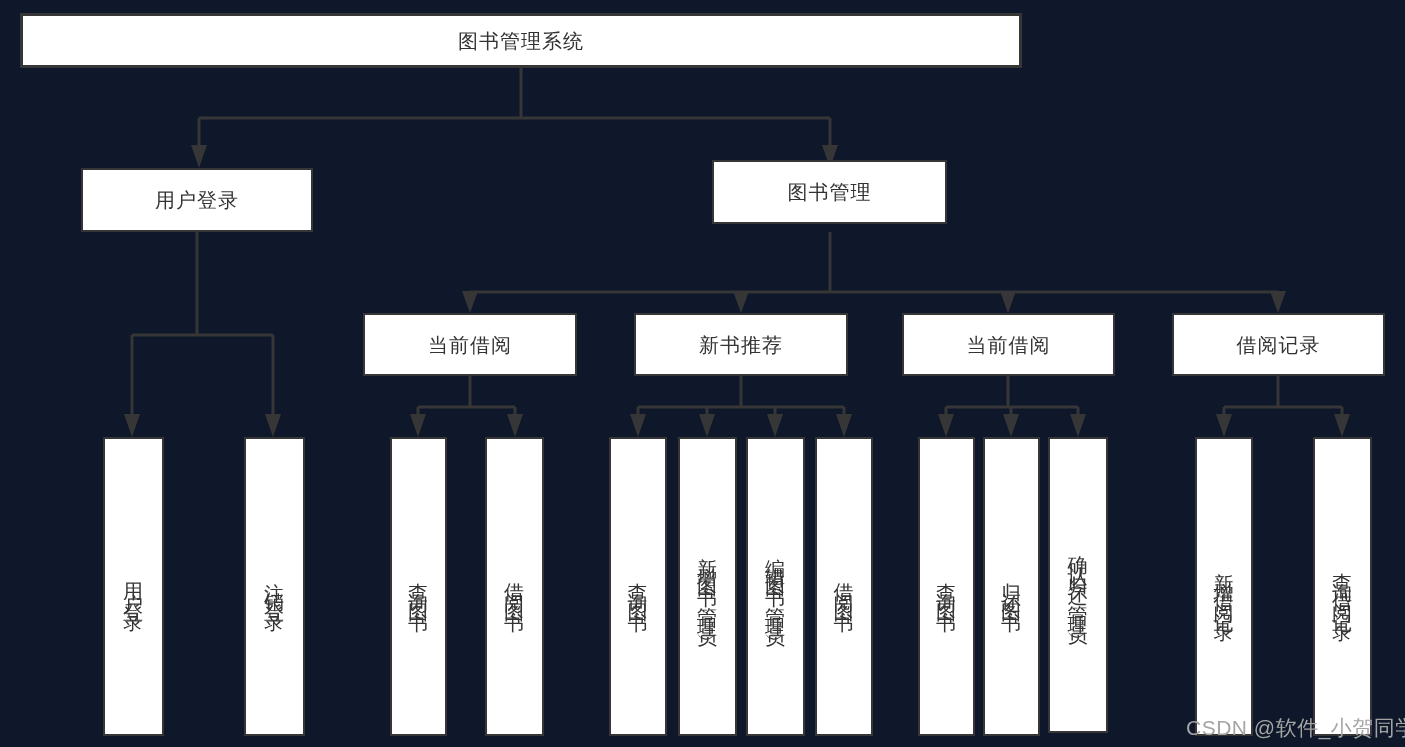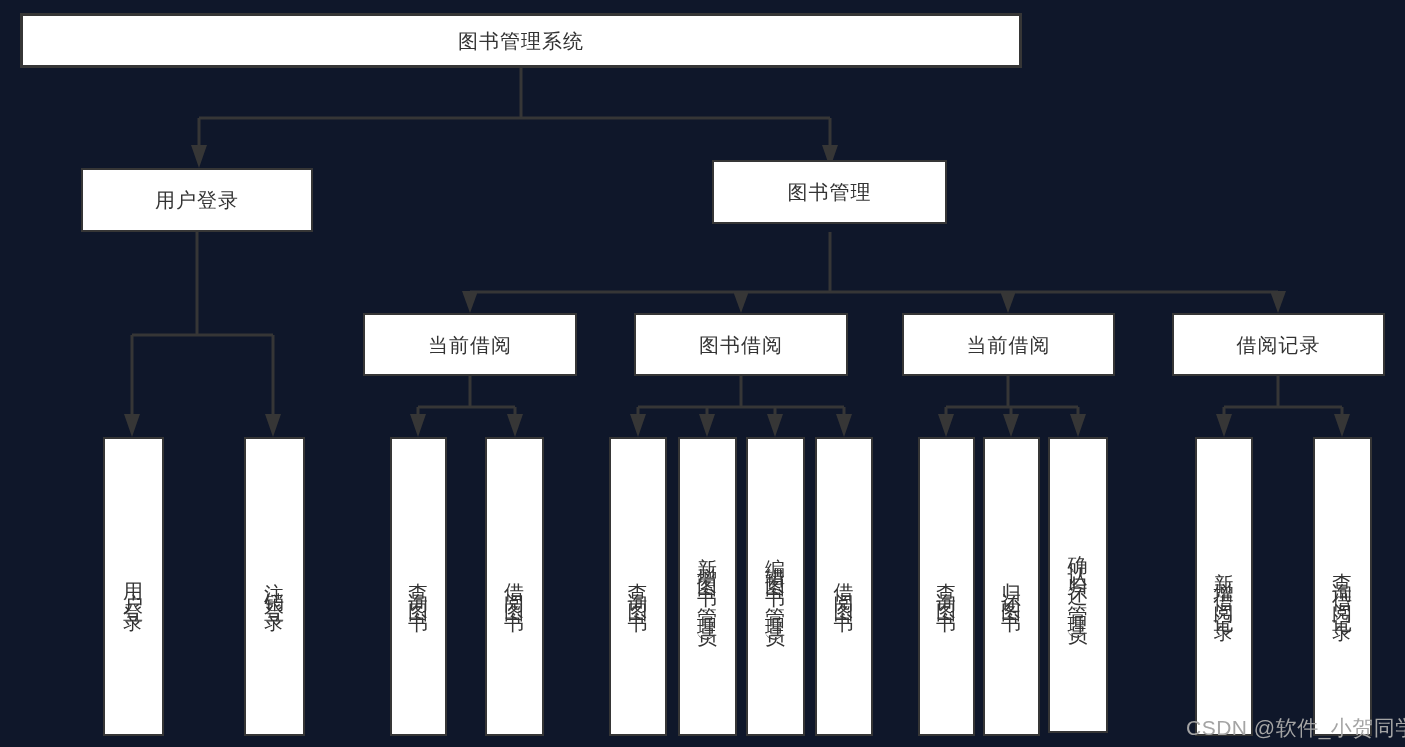--- a/index.html
+++ b/index.html
@@ -108,21 +108,21 @@
       <polygon points="1334,414 1350,414 1342,437"></polygon>
     </g>
   </svg>
 
   <div class="box root" style="left:20px;top:13px;width:1002px;height:55px">图书管理系统</div>
 
   <div class="box h" style="left:81px;top:168px;width:232px;height:64px">用户登录</div>
   <div class="box h" style="left:712px;top:160px;width:235px;height:64px">图书管理</div>
 
   <div class="box h" style="left:363px;top:313px;width:214px;height:63px">当前借阅</div>
-  <div class="box h" style="left:634px;top:313px;width:214px;height:63px">图书借阅</div>
+  <div class="box h" style="left:634px;top:313px;width:214px;height:63px">新书推荐</div>
   <div class="box h" style="left:1172px;top:313px;width:213px;height:63px">借阅记录</div>
   <div class="box h" style="left:902px;top:313px;width:213px;height:63px">当前借阅</div>
 
   <div class="box v" style="left:103px;top:437px;width:61px;height:299px">用户登录</div>
   <div class="box v" style="left:244px;top:437px;width:61px;height:299px">注销登录</div>
 
   <div class="box v" style="left:390px;top:437px;width:57px;height:299px">查询图书</div>
   <div class="box v" style="left:485px;top:437px;width:59px;height:299px">借阅图书</div>
 
   <div class="box v" style="left:609px;top:437px;width:58px;height:299px">查询图书</div>

